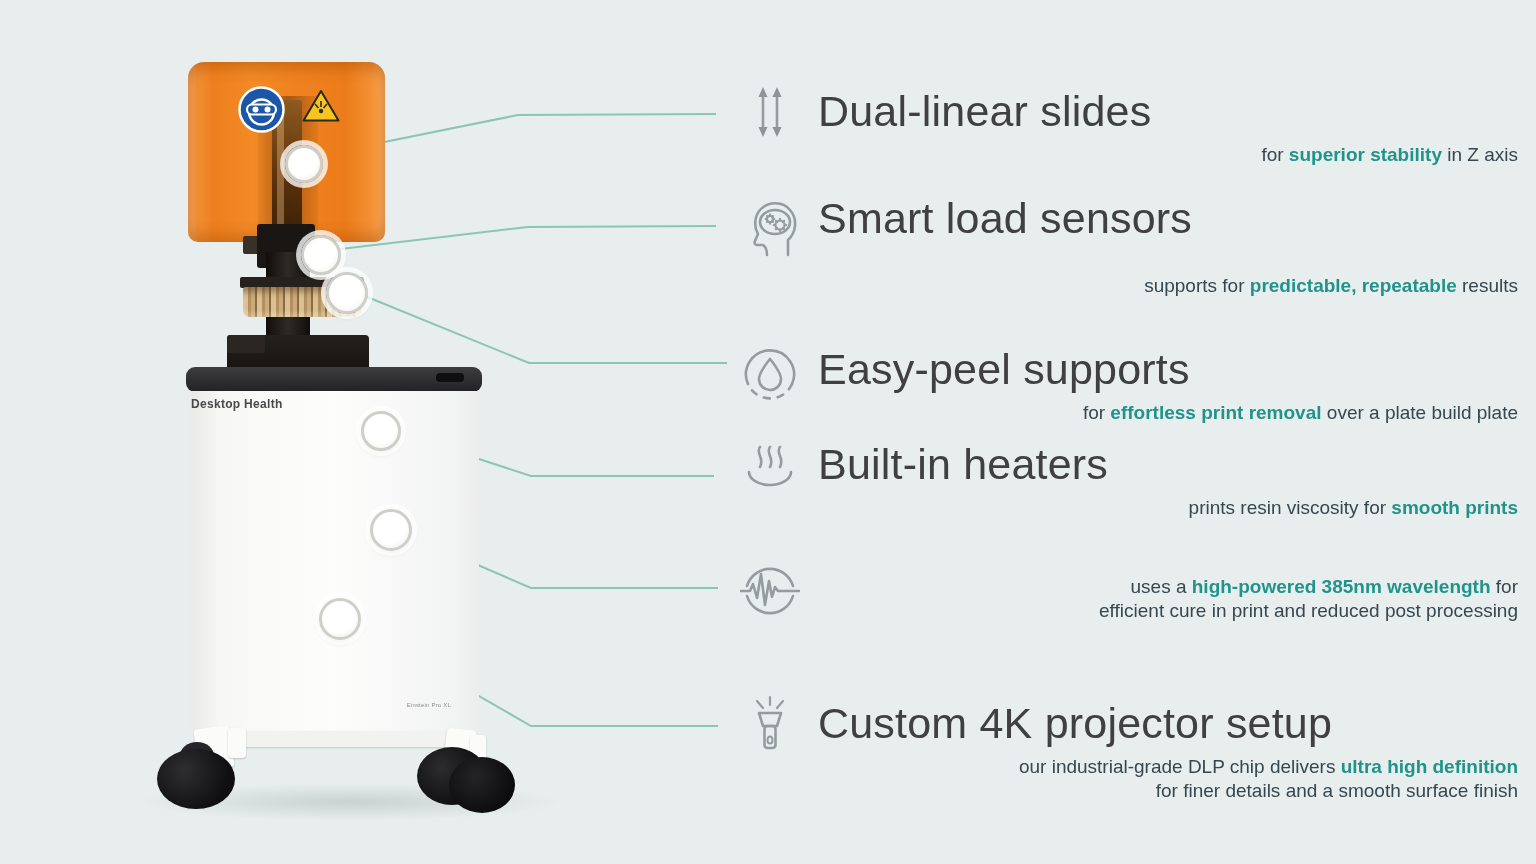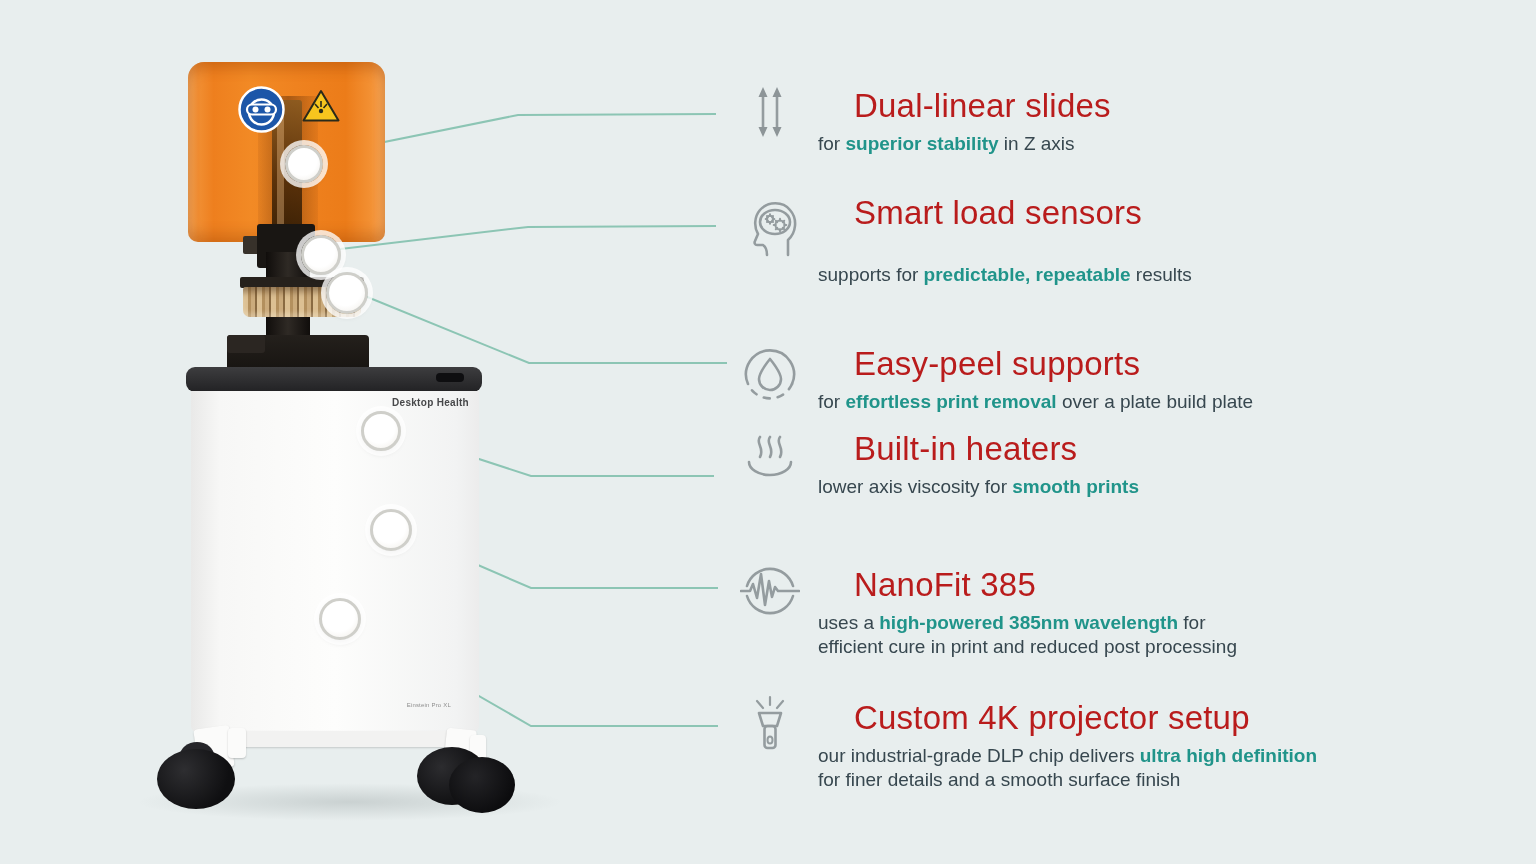--- a/index.html
+++ b/index.html
@@ -38,22 +38,22 @@
     background:repeating-linear-gradient(90deg,#dcc093 0 5px,#b3905e 5px 8px,#cbab7c 8px 12px,#8a6b42 12px 14px);
     box-shadow:inset 0 12px 6px -7px rgba(70,45,20,.45), inset 0 -4px 4px rgba(255,250,240,.25);}
   .stage-base{left:227px;top:335px;width:142px;height:40px;border-radius:4px;
     background:linear-gradient(180deg,#24201c,#161310);}
   .stage-step{left:227px;top:335px;width:38px;height:18px;background:#2b2622;border-radius:3px;}
   .bezel{left:186px;top:367px;width:296px;height:25px;border-radius:9px;
     background:linear-gradient(180deg,#3d3d3f,#222224);}
   .bezel-notch{left:436px;top:373px;width:28px;height:9px;background:#0e0e10;border-radius:4px;}
   .body-box{left:191px;top:391px;width:288px;height:341px;border-radius:0 0 6px 6px;
     background:linear-gradient(90deg,#e9e9e8 0,#f7f7f6 10%,#fdfdfc 50%,#f2f3f3 92%,#ececec 100%);}
-  .brand-label{left:191px;top:397px;width:278px;text-align:right;
-    font-size:10px;font-weight:700;letter-spacing:.3px;color:#47484a;}
+  .brand-label{left:191px;top:397px;width:278px;
+    font-size:12px;font-weight:700;letter-spacing:.3px;color:#47484a;}
   .model-label{left:191px;top:702px;width:260px;text-align:right;
     font-size:6px;letter-spacing:.2px;color:#8e8e8e;}
   .base-strip{left:205px;top:731px;width:260px;height:16px;background:#f2f2f1;border-radius:3px;
     box-shadow:0 1px 2px rgba(0,0,0,.15);}
   .fork{background:#fbfbfa;border-radius:4px;box-shadow:0 1px 2px rgba(0,0,0,.2);}
   .fork.fl{left:196px;top:727px;width:36px;height:42px;transform:rotate(-8deg);}
   .fork.fm{left:228px;top:728px;width:18px;height:30px;}
   .fork.fr1{left:445px;top:729px;width:30px;height:40px;transform:rotate(6deg);}
   .fork.fr2{left:470px;top:735px;width:16px;height:28px;}
   .wheel{border-radius:50%;}
@@ -70,24 +70,24 @@
     background:radial-gradient(circle at 45% 40%,#ffffff 0 55%,#efece6 100%);
     border:3px solid #cfcfca;
     box-shadow:0 0 0 5px rgba(255,255,255,.78), 0 2px 6px rgba(0,0,0,.18);}
 
   
   .feature{position:absolute;left:738px;width:780px;}
   .feature .icon{position:absolute;left:0;width:64px;height:66px;display:flex;
     align-items:flex-start;justify-content:center;}
   .feature .icon svg{stroke:#949c9f;fill:none;stroke-width:2.6;
     stroke-linecap:round;stroke-linejoin:round;}
-  .feature h2{margin:0 0 0 116px;font-size:33px;font-weight:500;
-    color:#b91c1c;letter-spacing:.2px;line-height:1.1;}
+  .feature h2{margin:0 0 0 80px;font-size:43px;font-weight:500;
+    color:#404040;letter-spacing:.2px;line-height:1.1;}
   .feature .desc{margin:8px 0 0 80px;font-size:19px;color:#37474f;
-    line-height:24px;white-space:nowrap;}
+    line-height:24px;white-space:nowrap;text-align:right;}
   .desc .hl{color:#20948a;font-weight:700;}
 </style>
 </head>
 <body>
 
 <div class="stage">
 
   <svg class="lines" width="1536" height="864">
     <path d="M315,156 L518,115 L716,114"></path>
     <path d="M332,250 L528,227 L716,226"></path>
@@ -182,40 +182,39 @@
       <svg width="62" height="62" viewBox="0 0 62 62">
         <path d="M9 41 A24 24 0 1 1 53 41"></path>
         <path d="M53 41 A24 24 0 0 1 9 41" stroke-dasharray="6 8"></path>
         <path d="M31 16 C31 16 42 29 42 36 A11 11 0 0 1 20 36 C20 29 31 16 31 16 Z"></path>
       </svg>
     </div>
     <h2>Easy-peel supports</h2>
     <p class="desc"><span>for </span><span class="hl">effortless print removal</span><span> over a plate build plate</span></p>
   </section>
 
-  <section class="feature" style="top:431px">
+  <section class="feature" style="top:441px">
     <div class="icon" style="top:0px">
       <svg width="58" height="58" viewBox="0 0 58 58">
         <path d="M19 6 C14 12 24 17 19 26 M29 6 C24 12 34 17 29 26 M39 6 C34 12 44 17 39 26"></path>
         <path d="M8 31 A21 13 0 0 0 50 31"></path>
       </svg>
     </div>
     <h2>Built-in heaters</h2>
-    <p class="desc"><span>lower axis viscosity for </span><span class="hl">smooth prints</span></p>
+    <p class="desc"><span>prints resin viscosity for </span><span class="hl">smooth prints</span></p>
   </section>
 
   <section class="feature" style="top:567px">
     <div class="icon" style="top:-6px">
       <svg width="60" height="60" viewBox="0 0 60 60">
         <path d="M7 25 A24 24 0 0 1 53 25"></path>
         <path d="M53 35 A24 24 0 0 1 7 35"></path>
         <path d="M1 30 H10 L13 23 L17 37 L21 13 L25 44 L29 20 L32 36 L35 26 L38 30 H59"></path>
       </svg>
     </div>
-    <h2>NanoFit 385</h2>
     <p class="desc"><span>uses a </span><span class="hl">high-powered 385nm wavelength</span><span> for</span><br><span>efficient cure in print and reduced post processing</span></p>
   </section>
 
   <section class="feature" style="top:700px">
     <div class="icon" style="top:-7px">
       <svg width="46" height="62" viewBox="0 0 46 62">
         <path d="M10 8 L16 15 M23 4 V12 M36 8 L30 15" stroke-width="2.2"></path>
         <path d="M12 20 H34 L30 33 H16 Z"></path>
         <rect x="17.5" y="33" width="11" height="22" rx="3"></rect>
         <ellipse cx="23" cy="47" rx="2.5" ry="3.5" stroke-width="2"></ellipse>

